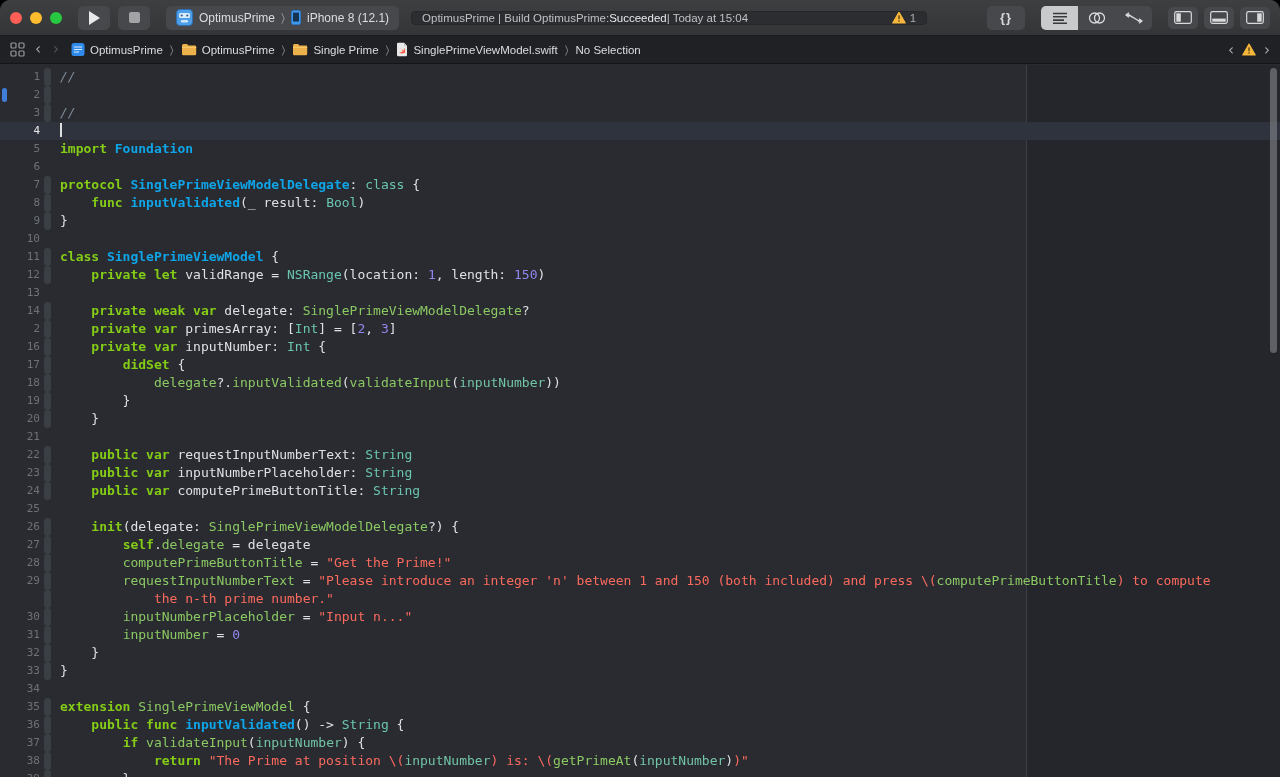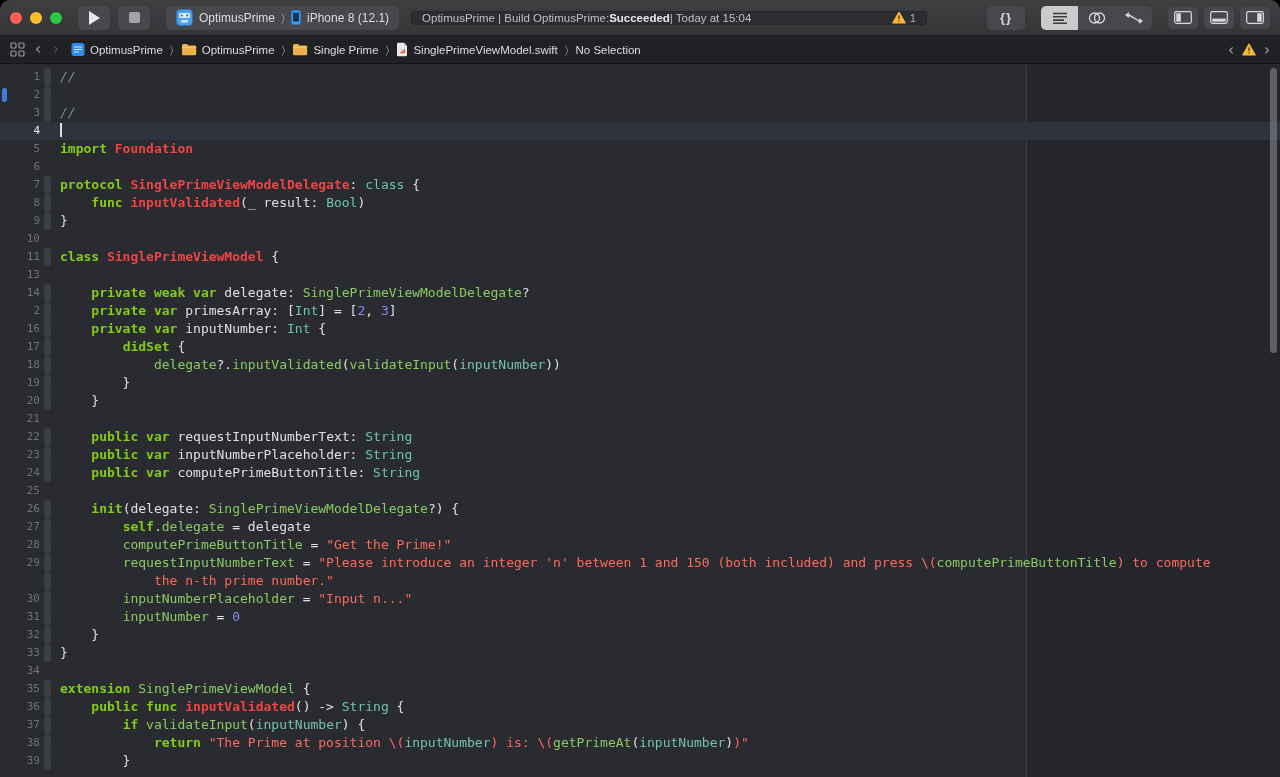--- a/index.html
+++ b/index.html
@@ -19,21 +19,21 @@
   .run{width:32px;margin-right:8px;}
   .stop{width:32px;margin-right:16px;}
   .play-tri{width:0;height:0;border-left:11px solid #E8E9EB;border-top:7px solid transparent;border-bottom:7px solid transparent;}
   .stop-sq{width:11px;height:11px;border-radius:2px;background:#A2A3A5;}
   .scheme{height:24px;background:#47484B;border-radius:5px;display:flex;align-items:center;
           gap:6px;padding:0 10px;font-size:12px;color:#DCDDDF;white-space:nowrap;}
   .crumb-sep{color:#96979A;font-size:12px;}
   .status{flex:1;max-width:516px;height:14px;margin:0 14px 0 12px;background:#2C2D30;
           border-radius:4px;border:1px solid #262729;display:flex;align-items:center;
           padding:0 10px;font-size:11.5px;color:#BFC0C3;white-space:nowrap;overflow:hidden;}
-  .status b{color:#E7E8EA;font-weight:bold;}
+  .status b{color:#E7E8EA;font-weight:normal;}
   .status .spacer{flex:1;}
   .warnbadge{display:flex;align-items:center;gap:4px;color:#A8A9AC;font-size:11.5px;}
   .rightcluster{display:flex;align-items:center;gap:16px;margin-left:auto;}
   .brace{width:38px;font-size:13px;font-weight:bold;letter-spacing:1px;}
   .seg{display:flex;height:24px;background:#47484B;border-radius:5px;overflow:hidden;}
   .seg>div{width:37px;display:flex;align-items:center;justify-content:center;}
   .seg .sel{background:#C9CACC;}
   .panelgrp{display:flex;gap:6px;}
   .pbtn{width:30px;height:22px;}
 
@@ -63,21 +63,21 @@
   .fold.bar::before{content:"";position:absolute;left:4px;top:0;bottom:0;width:7px;
       background:#3A3E45;border-radius:3px;}
   .code{white-space:pre;font-family:"DejaVu Sans Mono",monospace;font-size:13px;flex:none;}
   .caret{display:inline-block;width:2px;height:14px;background:#DEDFE1;vertical-align:-2px;}
   .change-pill{position:absolute;left:2px;top:2px;width:5px;height:14px;border-radius:2.5px;
       background:#3F7FD9;}
   .scrollbar{position:absolute;right:3px;top:3px;width:7px;height:285px;border-radius:4px;
       background:#85878C;opacity:.6;}
   svg{display:block;}
 </style>
-<style>.tk-k{color:#84cc16}.tk-c{color:#7F8C98}.tk-s{color:#FC6A5D}.tk-n2{color:#8F87EE}.tk-t{color:#69C5B0}.tk-g{color:#8BC962}.tk-m{color:#72C3A4}.tk-w{color:#DFE0E3}.tk-b{color:#ef4444}.tk-k,.tk-b{font-weight:bold}.tk-c{font-style:italic}</style></head>
+<style>.tk-k{color:#84cc16}.tk-c{color:#7F8C98}.tk-s{color:#FC6A5D}.tk-n2{color:#8F87EE}.tk-t{color:#69C5B0}.tk-g{color:#8BC962}.tk-m{color:#72C3A4}.tk-w{color:#DFE0E3}.tk-b{color:#0ea5e9}.tk-k,.tk-b{font-weight:bold}.tk-c{font-style:italic}</style></head>
 <body>
 
 <div class="window">
 
   <div class="toolbar">
     <div class="traffic">
       <span class="tl red"></span>
       <span class="tl yel"></span>
       <span class="tl grn"></span>
     </div>
@@ -298,20 +298,25 @@
           <span class="ln">10</span>
           <span class="fold"></span>
           <span class="code"></span>
         </div>
         <div class="row">
           <span class="ln">11</span>
           <span class="fold bar"></span>
           <span class="code"><span class="tk-k">class </span><span class="tk-b">SinglePrimeViewModel</span><span class="tk-w"> {</span></span>
         </div>
         <div class="row">
+          <span class="ln">12</span>
+          <span class="fold bar"></span>
+          <span class="code"><span class="tk-w">    </span><span class="tk-k">private let</span><span class="tk-w"> validRange = </span><span class="tk-t">NSRange</span><span class="tk-w">(location: </span><span class="tk-n2">1</span><span class="tk-w">, length: </span><span class="tk-n2">150</span><span class="tk-w">)</span></span>
+        </div>
+        <div class="row">
           <span class="ln">13</span>
           <span class="fold"></span>
           <span class="code"></span>
         </div>
         <div class="row">
           <span class="ln">14</span>
           <span class="fold bar"></span>
           <span class="code"><span class="tk-w">    </span><span class="tk-k">private weak var</span><span class="tk-w"> delegate: </span><span class="tk-g">SinglePrimeViewModelDelegate</span><span class="tk-w">?</span></span>
         </div>
         <div class="row">

